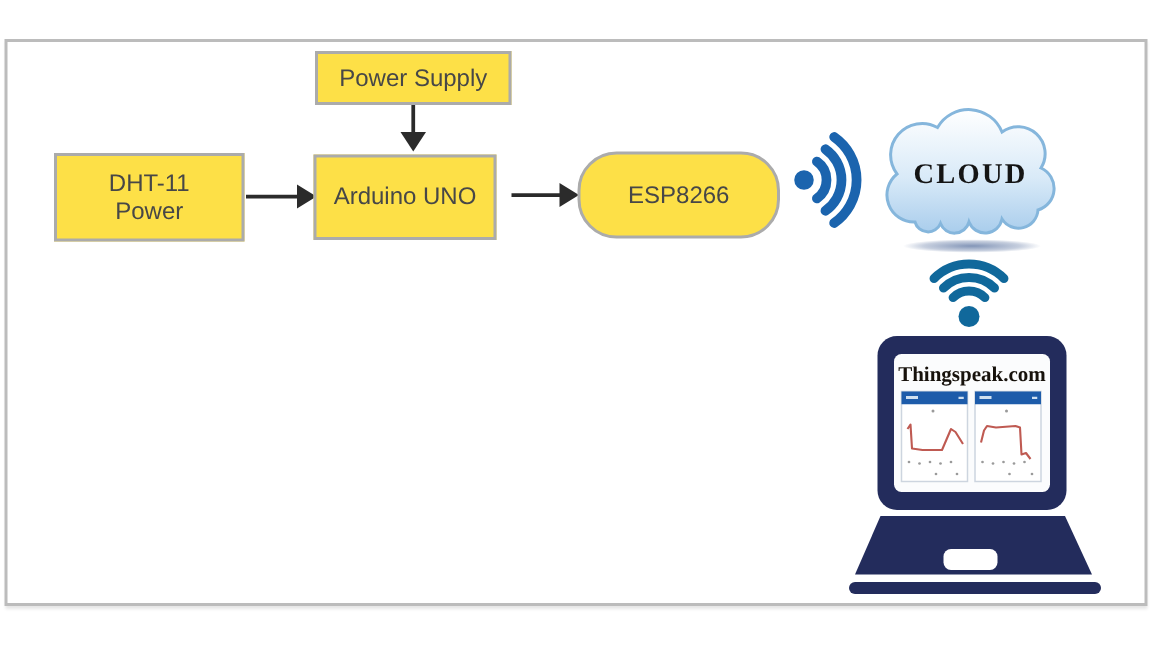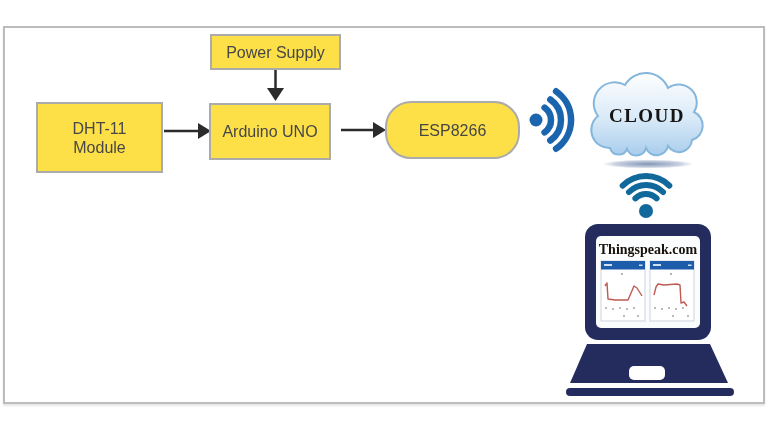--- a/index.html
+++ b/index.html
@@ -12,21 +12,21 @@
   }
   svg.layer{position:absolute;left:0;top:0;width:768px;height:432px;z-index:2;}
 
   .block{
     position:absolute;z-index:3;box-sizing:border-box;
     border:2px solid #ababab;background:#fde047;
     display:flex;flex-direction:column;align-items:center;justify-content:center;
     color:#474747;font-size:16px;line-height:19px;text-align:center;
   }
   .blk-power{left:210px;top:34px;width:131px;height:36px;}
-  .blk-dht{left:36px;top:102px;width:127px;height:71px;}
+  .blk-dht{left:36px;top:102px;width:127px;height:59px;}
   .blk-arduino{left:209px;top:103px;width:122px;height:57px;}
   .blk-esp{left:385px;top:101px;width:135px;height:58px;border-radius:26px;}
 </style>
 </head>
 <body>
 
 <div class="frame"></div>
 
 <svg class="layer" viewBox="0 0 768 432" xmlns="http://www.w3.org/2000/svg">
   <defs>
@@ -132,21 +132,21 @@
     <rect x="566" y="388" width="168" height="8" rx="4" fill="#232c5c"></rect>
   </g>
 </svg>
 
 <div class="block blk-power">
   <div>Power Supply</div>
 </div>
 
 <div class="block blk-dht">
   <div>DHT-11</div>
-  <div>Module</div>
+  <div>Power</div>
 </div>
 
 <div class="block blk-arduino">
   <div>Arduino UNO</div>
 </div>
 
 <div class="block blk-esp">
   <div>ESP8266</div>
 </div>
 

